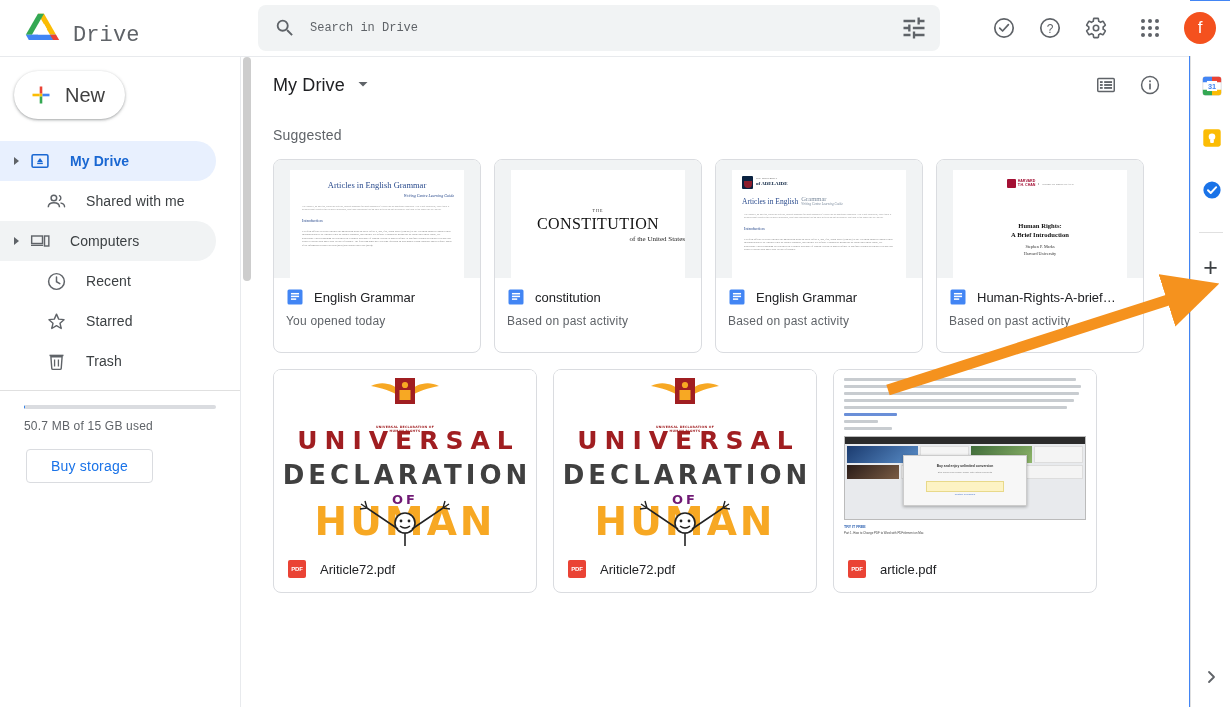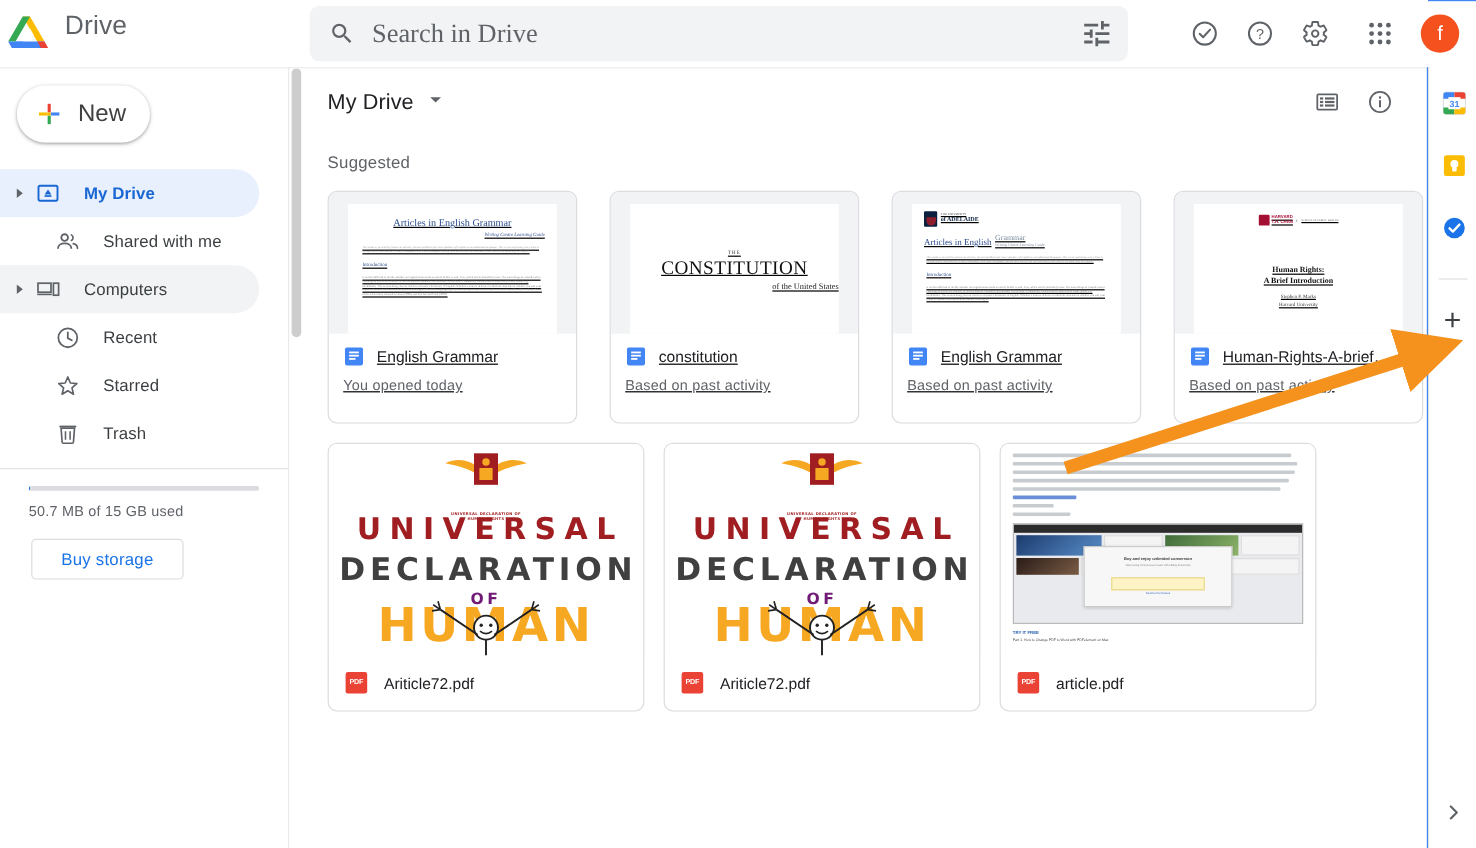--- a/index.html
+++ b/index.html
@@ -9,33 +9,33 @@
     background: #fff; overflow: hidden;
     -webkit-font-smoothing: antialiased;
   }
   .app { position: relative; width: 1230px; height: 707px; }
 
   
   .header {
     position: absolute; top: 0; left: 0; width: 1230px; height: 56px;
     display: flex; align-items: center; background: #fff;
   }
-  .brand { display: flex; align-items: flex-start; width: 240px; padding-left: 4px; }
+  .brand { display: flex; align-items: flex-end; width: 240px; padding-left: 23px; font-family: Liberation Mono, monospace; }
   .brand-logo { width: 42px; height: 40px; display: block; }
   .brand-name { font-size: 22px; color: #5f6368; margin-left: 8px; letter-spacing: .1px; }
 
   .search-wrap {
     margin-left: 18px; width: 682px; height: 46px;
     background: #f1f3f4; border-radius: 8px;
     display: flex; align-items: center; padding: 0 12px 0 16px;
   }
   .search-ico { width: 22px; height: 22px; flex: none; }
   .search-input {
     flex: 1; border: none; outline: none; background: transparent;
-    font-family: Liberation Serif, serif; font-size: 22px; color: #c2410c; padding-left: 14px;
+    font-family: Liberation Mono, monospace; font-size: 12px; color: #c2410c; padding-left: 14px;
   }
   .search-input::placeholder { color: #5f6368; }
   .tune-btn { width: 28px; height: 28px; flex: none; cursor: pointer; }
 
   .header-actions { display: flex; align-items: center; margin-left: auto; padding-right: 14px; gap: 2px; }
   .hicon {
     width: 44px; height: 44px; border-radius: 50%;
     display: flex; align-items: center; justify-content: center; cursor: pointer;
   }
   .apps-ico { margin-left: 8px; }
@@ -106,21 +106,21 @@
     display: flex; align-items: center; justify-content: center; cursor: pointer;
   }
 
   .scroll-area { position: relative; height: 595px; padding: 0 0 0 0; }
 
   .sec-title {
     font-size: 14px; color: #5f6368; padding: 14px 0 0 32px;
     letter-spacing: .2px;
   }
 
-  .sugg-row { display: flex; gap: 27px; padding: 16px 0 0 32px; text-decoration: underline; }
+  .sugg-row { display: flex; gap: 13px; padding: 16px 0 0 32px; }
   .sugg-card {
     width: 208px; height: 194px; border: 1px solid #dadce0;
     border-radius: 8px; background: #fff; overflow: hidden; cursor: pointer;
     display: flex; flex-direction: column; flex: none;
   }
   .thumb {
     height: 118px; background: #f1f3f4;
     display: flex; align-items: flex-start; justify-content: center;
     overflow: hidden; padding-top: 10px;
   }

